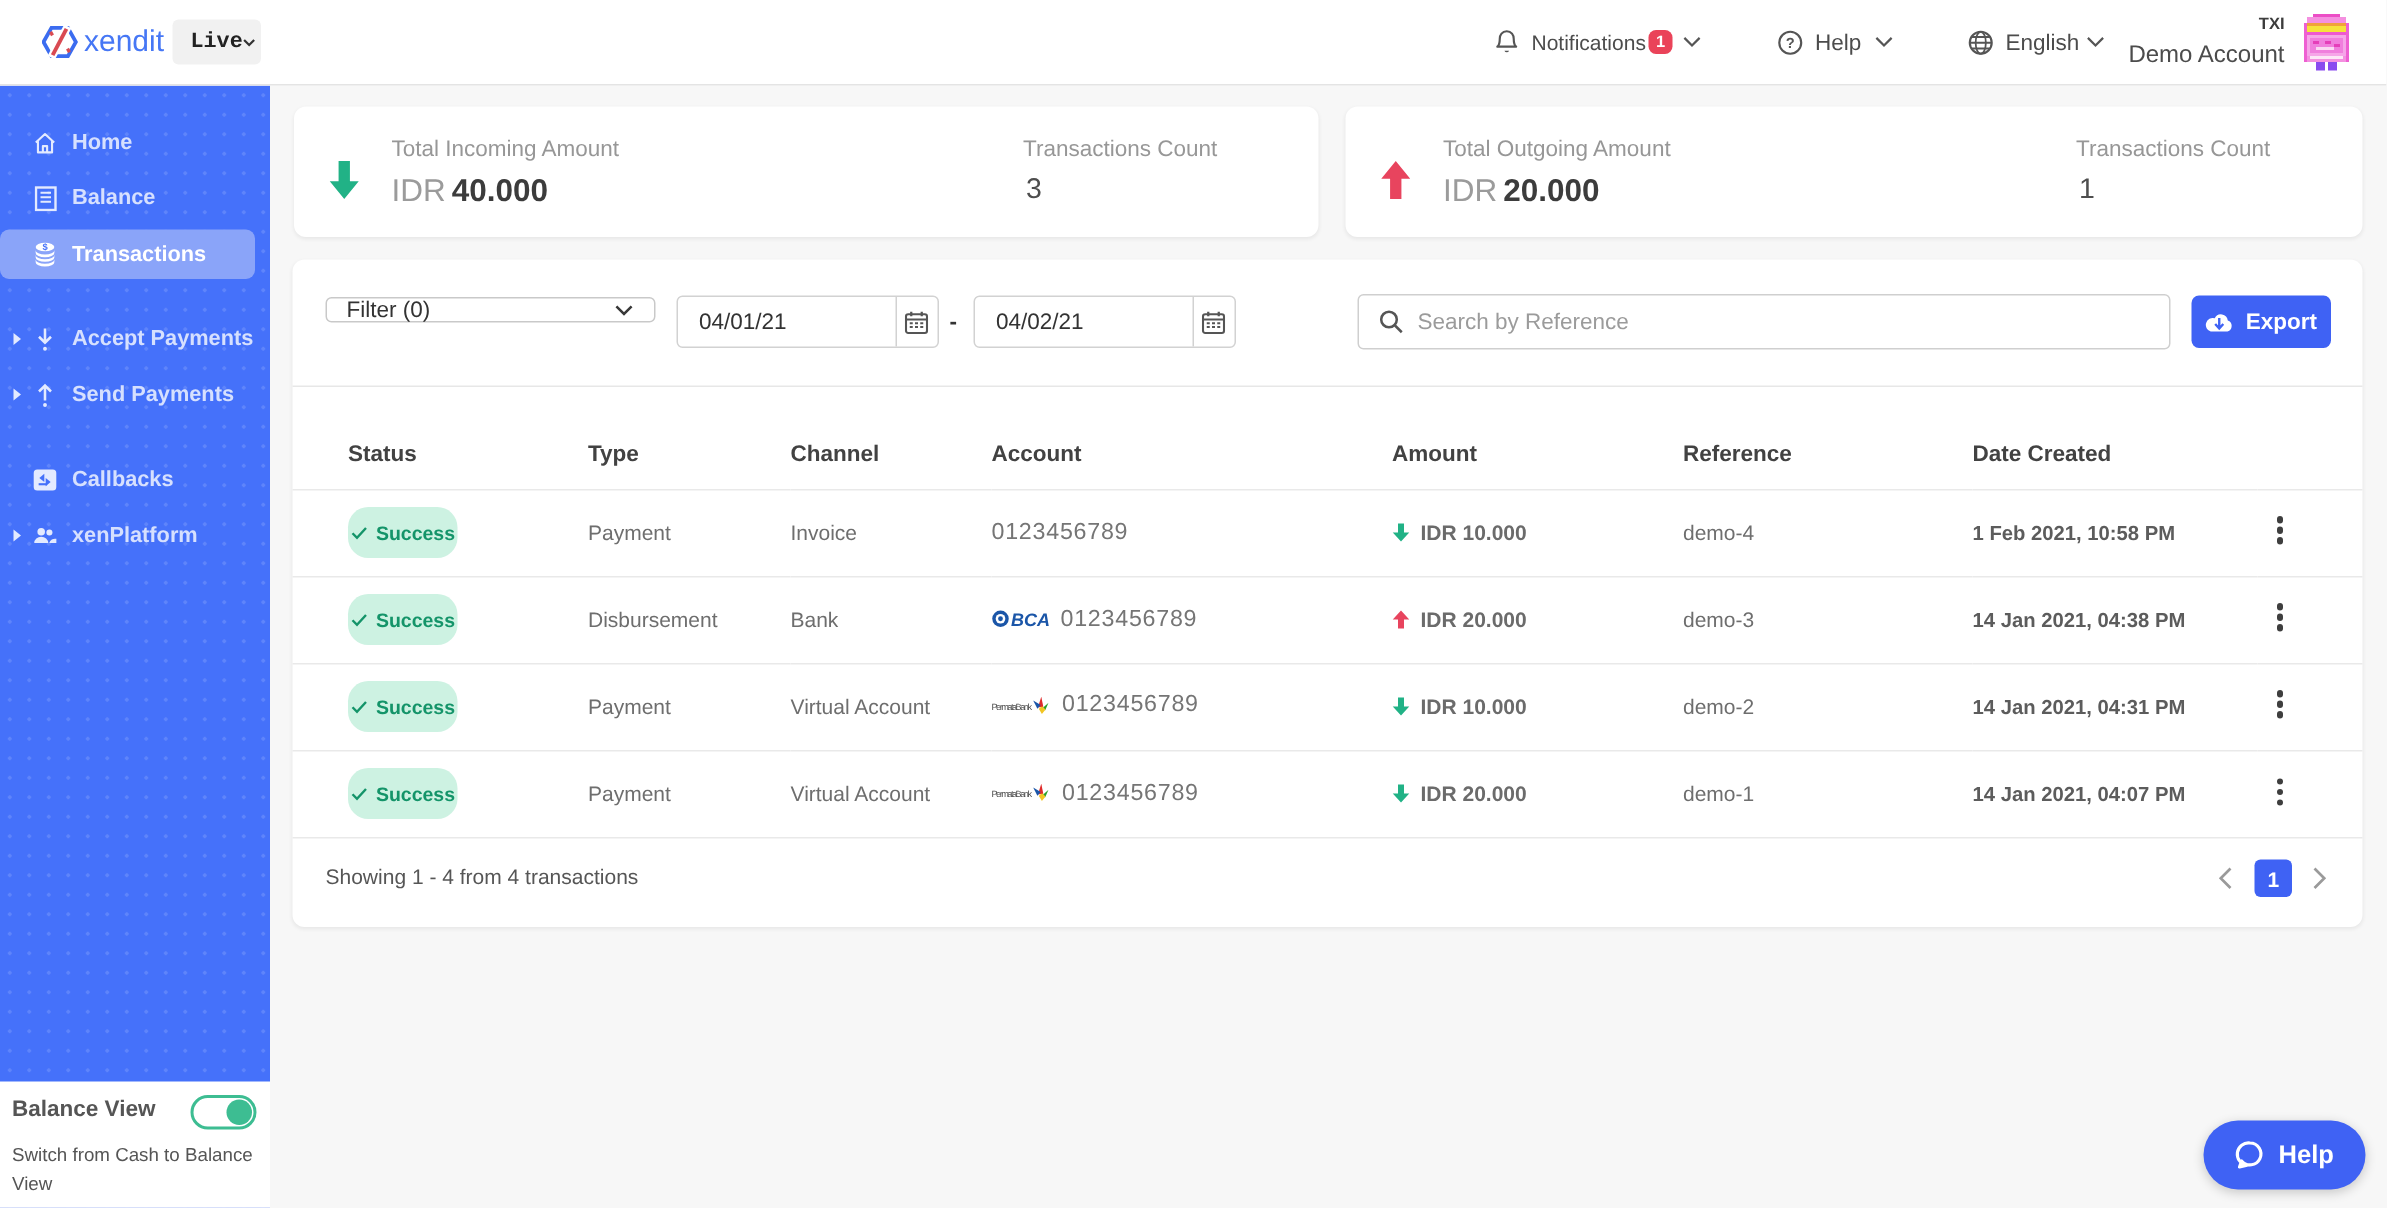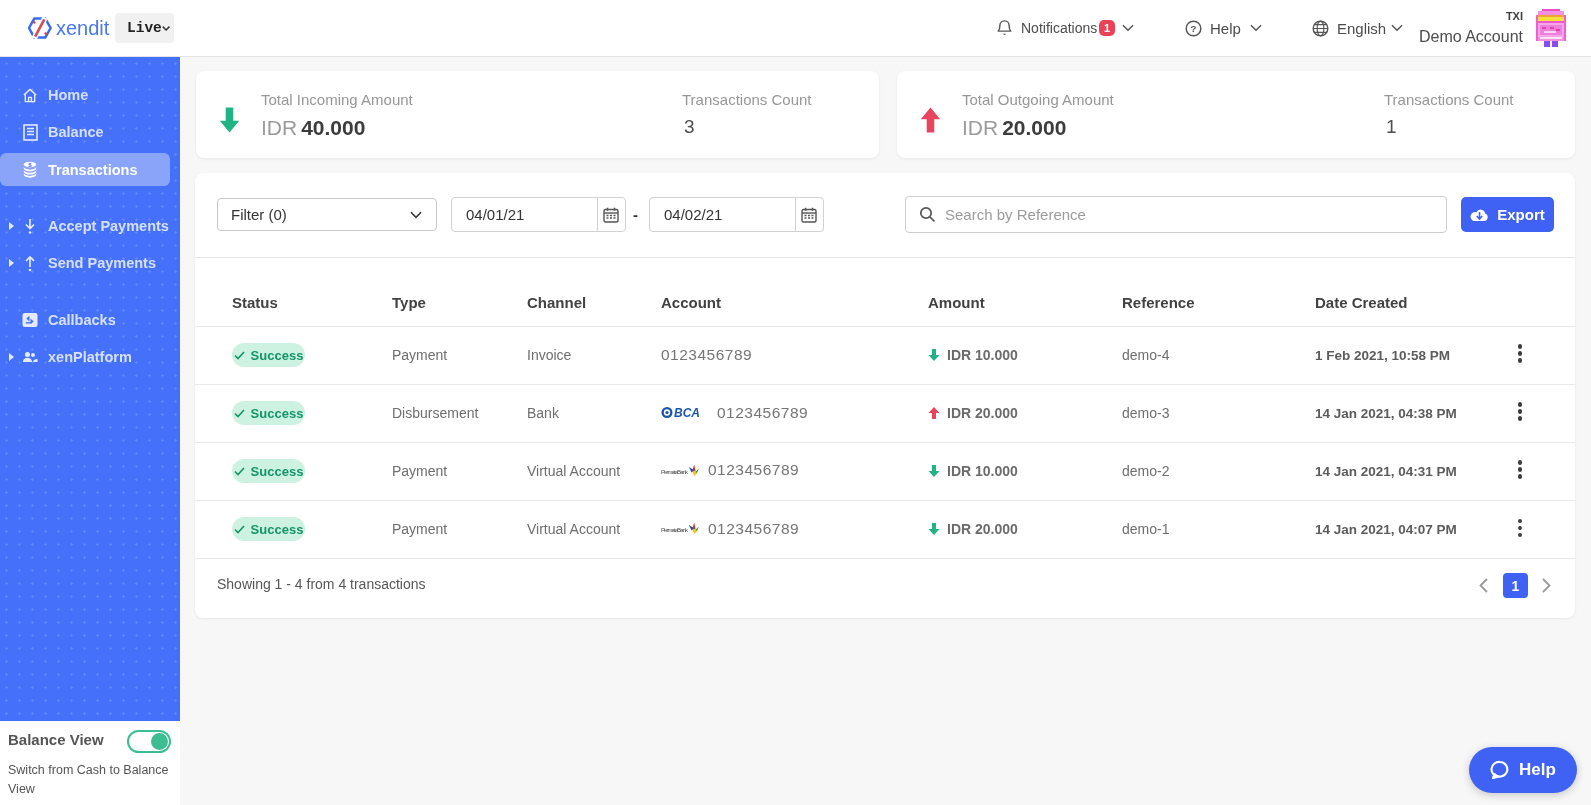--- a/index.html
+++ b/index.html
@@ -39,21 +39,21 @@
 .bigarrow { position:absolute; left:23px; top:32px; }
 .clabel { position:absolute; left:65px; top:20px; font-size:15px; color:#979797; }
 .cval { position:absolute; left:65px; top:45px; font-size:21px; }
 .cval .idr { color:#9b9b9b; }
 .cval .num { color:#3c3c3c; font-weight:bold; margin-left:4px; }
 .tclabel { position:absolute; left:486px; top:20px; font-size:15px; color:#979797; }
 .tcval { position:absolute; left:488px; top:45px; font-size:19px; color:#4e4e4e; }
 
 
 #tablecard { left:195px; top:173px; width:1380px; height:445px; }
-.fselect { position:absolute; left:22px; top:25px; width:220px; height:33px; border:1px solid #c9c9c9; border-radius:4px; background:#fff; display:flex; align-items:center; font-size:15px; color:#333; padding-left:13px; }
+.fselect { position:absolute; left:22px; top:25px; width:220px; height:17px; border:1px solid #c9c9c9; border-radius:4px; background:#fff; display:flex; align-items:center; font-size:15px; color:#333; padding-left:13px; }
 .fselect svg { position:absolute; right:14px; }
 .dinput { position:absolute; top:24px; height:35px; border:1px solid #d2d2d2; border-radius:4px; background:#fff; display:flex; align-items:center; font-size:15px; color:#333; }
 #d1 { left:256px; width:175px; }
 #d2 { left:454px; width:175px; }
 .dinput .dtxt { padding-left:14px; flex:1; }
 .dinput .cal { width:28px; height:100%; border-left:1px solid #d2d2d2; display:flex; align-items:center; justify-content:center; padding-right:1px; }
 .dash { position:absolute; left:438px; top:33px; font-size:15px; color:#333; font-weight:bold; }
 .search { position:absolute; left:710px; top:23px; width:542px; height:37px; border:1px solid #cfcfcf; border-radius:4px; background:#fff; display:flex; align-items:center; padding-left:13px; }
 .search .ph { color:#9b9b9b; font-size:15px; margin-left:9px; }
 .exportbtn { position:absolute; left:1266px; top:24px; width:93px; height:35px; background:#3f62f4; border-radius:5px; display:flex; align-items:center; justify-content:center; gap:8px; color:#fff; font-size:15px; font-weight:bold; }
@@ -64,21 +64,21 @@
 table.tx td { font-size:14px; color:#6e6e6e; height:58px; border-top:1px solid #e9e9e9; vertical-align:middle; padding:0; }
 .c-status { width:197px; padding-left:37px !important; }
 .c-type { width:135px; }
 .c-channel { width:134px; }
 .c-account { width:267px; }
 .c-amount { width:194px; }
 .c-ref { width:193px; }
 .c-date { width:190px; }
 .c-dots { padding-right:40px !important; }
 .c-dots { width:70px; text-align:center !important; }
-.badge-success { display:inline-flex; align-items:center; width:73px; height:24px; background:#cdf2e2; border-radius:13.5px; color:#149469; font-size:13px; font-weight:bold; justify-content:center; gap:6px; }
+.badge-success { display:inline-flex; align-items:center; width:73px; height:34px; background:#cdf2e2; border-radius:13.5px; color:#149469; font-size:13px; font-weight:bold; justify-content:center; gap:6px; }
 .acctnum { font-size:15.5px; color:#757575; letter-spacing:0.5px; }
 .amt { display:flex; align-items:center; gap:7px; font-weight:bold; color:#6b6b6b; }
 .datec { color:#5c5c5c; font-weight:bold; font-size:13.5px; }
 .kebab { display:inline-block; }
 .kebab i { display:block; width:4.5px; height:4.5px; border-radius:50%; background:#3e3e3e; margin:0 auto; } .kebab i + i { margin-top:2.5px; }
 .tfoot { position:absolute; left:0; top:385px; width:1380px; height:60px; border-top:1px solid #e9e9e9; }
 .tfoot .showing { position:absolute; left:22px; top:17px; font-size:14px; color:#565656; }
 .pg1 { position:absolute; left:1308px; top:14px; width:25px; height:25px; background:#3f62f4; border-radius:4px; color:#fff; font-size:14px; font-weight:bold; display:flex; align-items:center; justify-content:center; }
 .pgch { position:absolute; top:19px; }
 
@@ -334,21 +334,21 @@
       <td class="c-ref">demo-4</td>
       <td class="c-date"><span class="datec">1 Feb 2021, 10:58 PM</span></td>
       <td class="c-dots"><span class="kebab"><i></i><i></i><i></i></span></td>
     </tr>
     <tr>
       <td class="c-status"><span class="badge-success"><svg width="11" height="9" viewBox="0 0 11 9">
                 <path d="M1 4.5 L4 7.5 L10 1" stroke="#149469" stroke-width="1.6" fill="none"></path>
               </svg>Success</span></td>
       <td class="c-type">Disbursement</td>
       <td class="c-channel">Bank</td>
-      <td class="c-account"><span style="display:inline-flex;align-items:center;gap:17px;">
+      <td class="c-account"><span style="display:inline-flex;align-items:center;gap:7px;">
               <svg width="39" height="13" viewBox="0 0 39 13">
                 <circle cx="6" cy="6.5" r="5.5" fill="#1b56a8"></circle>
                 <circle cx="6" cy="6.5" r="3.2" fill="#fff"></circle>
                 <circle cx="6" cy="6.5" r="1.6" fill="#1b56a8"></circle>
                 <text x="13" y="11" font-family="Liberation Sans" font-style="italic" font-weight="bold" font-size="12" fill="#1b56a8">BCA</text>
               </svg>
               <span class="acctnum">0123456789</span>
             </span></td>
       <td class="c-amount">
             <span class="amt"><svg width="12" height="14" viewBox="0 0 12 14">

